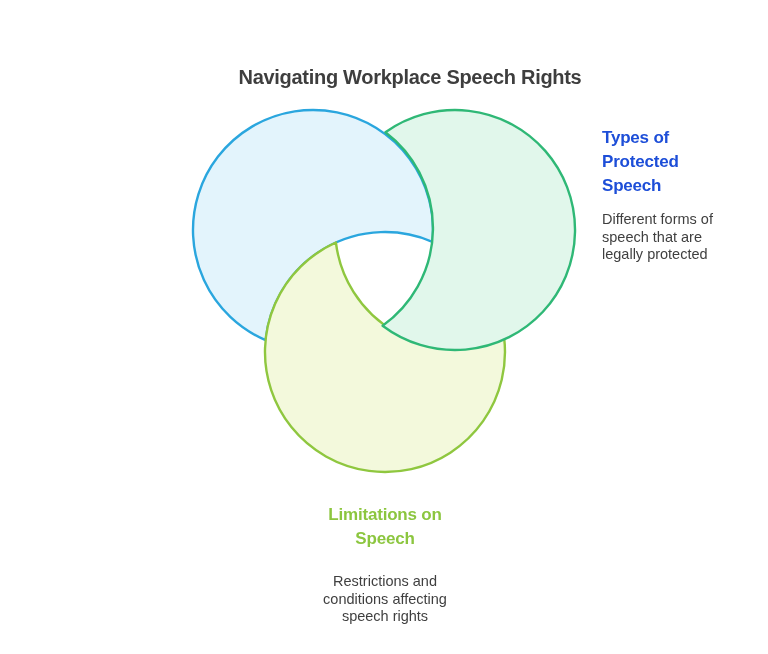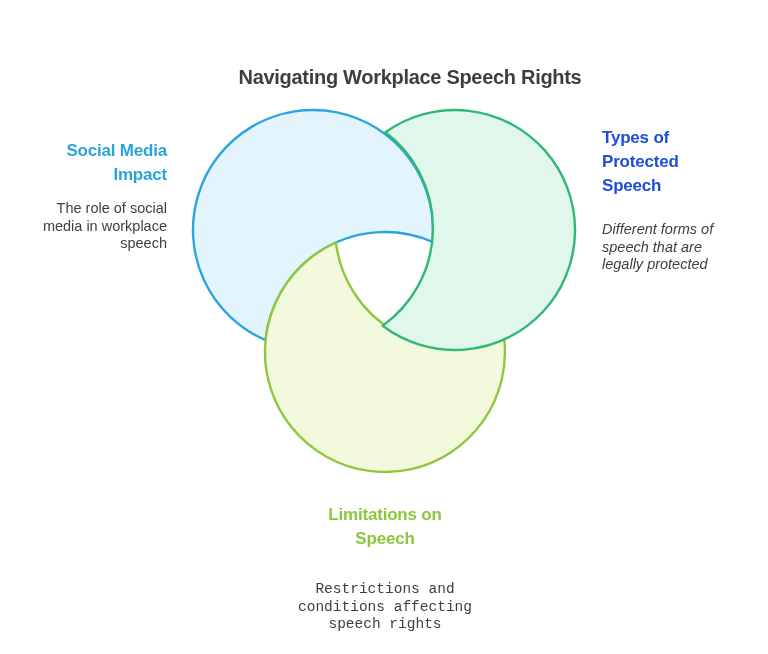--- a/index.html
+++ b/index.html
@@ -22,45 +22,38 @@
   .desc{
     font-size:14.5px;line-height:17.5px;color:#3F3F3F;
     white-space:pre-line;
   }
   .label-blue{color:#29A4DB;}
   .label-green{color:#1d4ed8;}
   .label-olive{color:#8CC63F;}
   .block-left{position:absolute;left:27px;top:139px;width:140px;text-align:right;}
   .block-left .desc{margin-top:13px;}
   .block-right{position:absolute;left:602px;top:126px;width:150px;text-align:left;}
-  .block-right .desc{margin-top:23px;font-style:italic;}
+  .block-right .desc{margin-top:13px;}
   .block-bottom{position:absolute;left:275px;top:503px;width:220px;text-align:center;}
-  .block-bottom .desc{margin-top:30px;font-family:Liberation Mono, monospace;}
+  .block-bottom .desc{margin-top:22px;}
 </style>
 </head>
 <body>
 
 <div class="canvas">
 
   <h1 class="title">Navigating Workplace Speech Rights</h1>
 
   <svg class="venn" width="768" height="654" viewBox="0 0 768 654">
 
     <path d="M 432.4 241.8 A 120 120 0 1 0 265.6 340.2 A 120 120 0 0 1 432.4 241.8 Z" fill="#E3F4FC" stroke="#2AA6DE"></path>
     <path d="M 335.9 242.5 A 120 120 0 1 0 504.1 337.5 A 120 120 0 0 1 335.9 242.5 Z" fill="#F3F9DC" stroke="#8FC73F"></path>
     <path d="M 385.4 132.3 A 120 120 0 1 1 382.6 325.7 A 120 120 0 0 0 385.4 132.3 Z" fill="#E1F7EB" stroke="#2FB876"></path>
   </svg>
 
-  <div class="block-left">
-    <div class="label label-blue">Social Media
-Impact</div>
-    <div class="desc">The role of social
-media in workplace
-speech</div>
-  </div>
 
   <div class="block-right">
     <div class="label label-green">Types of
 Protected
 Speech</div>
     <div class="desc">Different forms of
 speech that are
 legally protected</div>
   </div>
 

